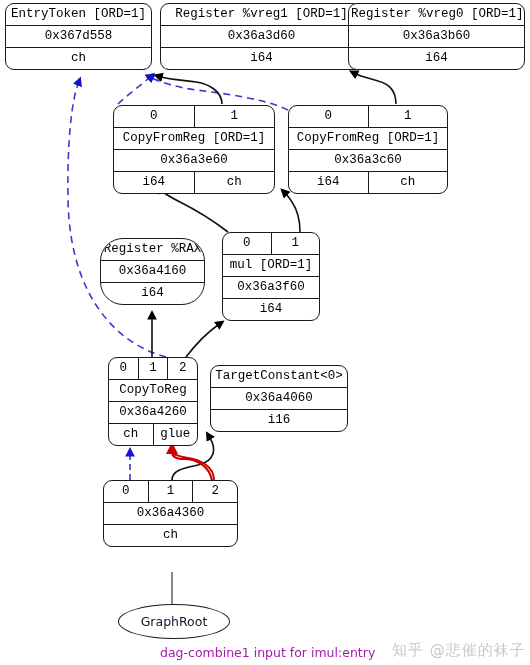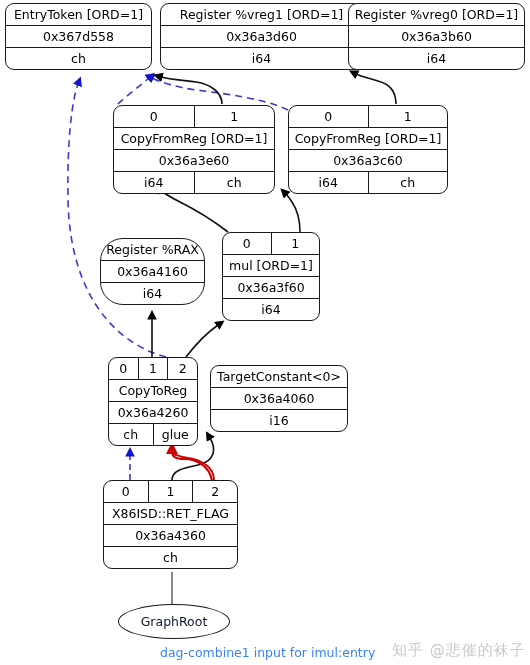--- a/index.html
+++ b/index.html
@@ -27,20 +27,21 @@
     border-radius: 9px;
     background: #ffffff;
     box-sizing: border-box;
     overflow: hidden;
     z-index: 5;
   }
   .row {
     display: flex;
     border-top: 1.4px solid #1a1a1a;
     box-sizing: border-box;
+    font-family: Liberation Mono, monospace;
   }
   .row.first {
     border-top: none;
   }
   .cell {
     flex: 1 1 0;
     text-align: center;
     font-size: 12.5px;
     line-height: 21px;
     color: #000000;
@@ -62,21 +63,21 @@
     align-items: center;
     justify-content: center;
     font-size: 12.5px;
     color: #0f172a;
     box-sizing: border-box;
     z-index: 5;
   }
   .caption {
     position: absolute;
     font-size: 12.5px;
-    color: #3b82f6;
+    color: #a21caf;
     white-space: nowrap;
   }
   .watermark {
     position: absolute;
     font-size: 15px;
     color: #c9c9c9;
     white-space: nowrap;
     letter-spacing: 1px;
   }
   svg.edges {
@@ -263,23 +264,20 @@
     </div>
   </div>
 
   <div class="node" style="left:103px; top:480px; width:135px;">
     <div class="row first">
       <div class="cell">0</div>
       <div class="cell">1</div>
       <div class="cell">2</div>
     </div>
     <div class="row">
-      <div class="cell">X86ISD::RET_FLAG</div>
-    </div>
-    <div class="row">
       <div class="cell">0x36a4360</div>
     </div>
     <div class="row">
       <div class="cell">ch</div>
     </div>
   </div>
 
   <div class="ellipse-node" style="left:118px; top:604px; width:112px; height:35px;">
     <span>GraphRoot</span>
   </div>

